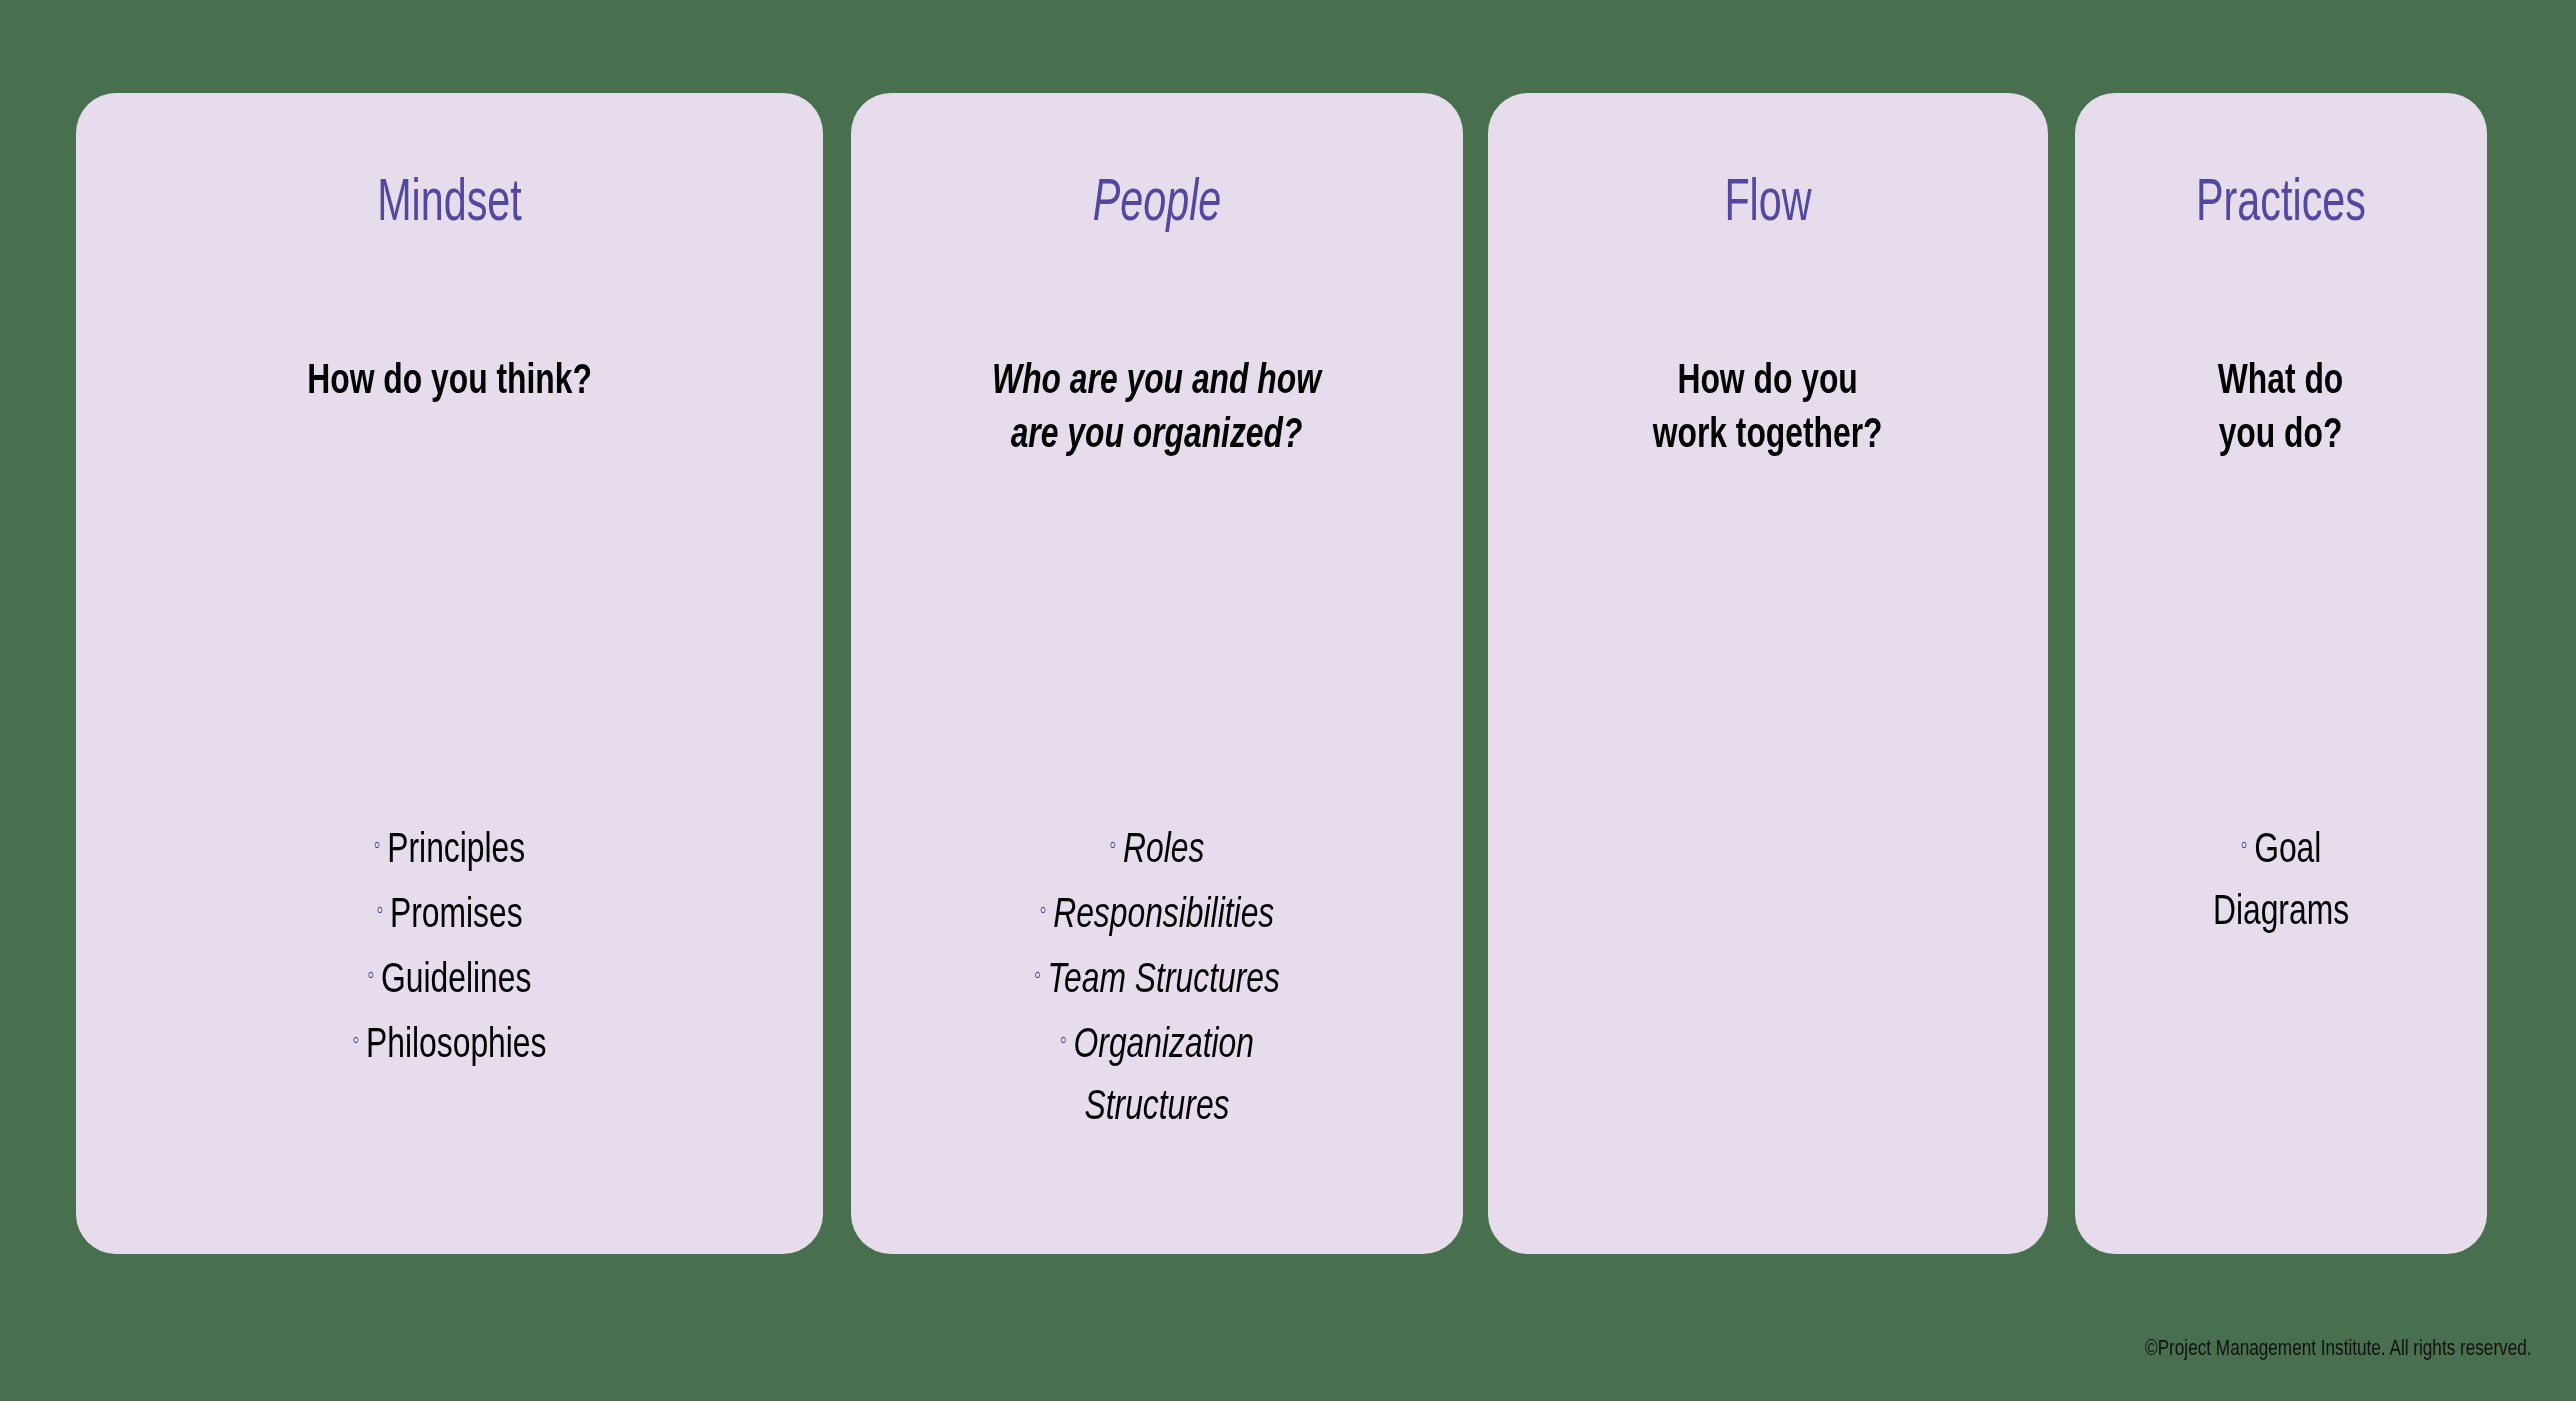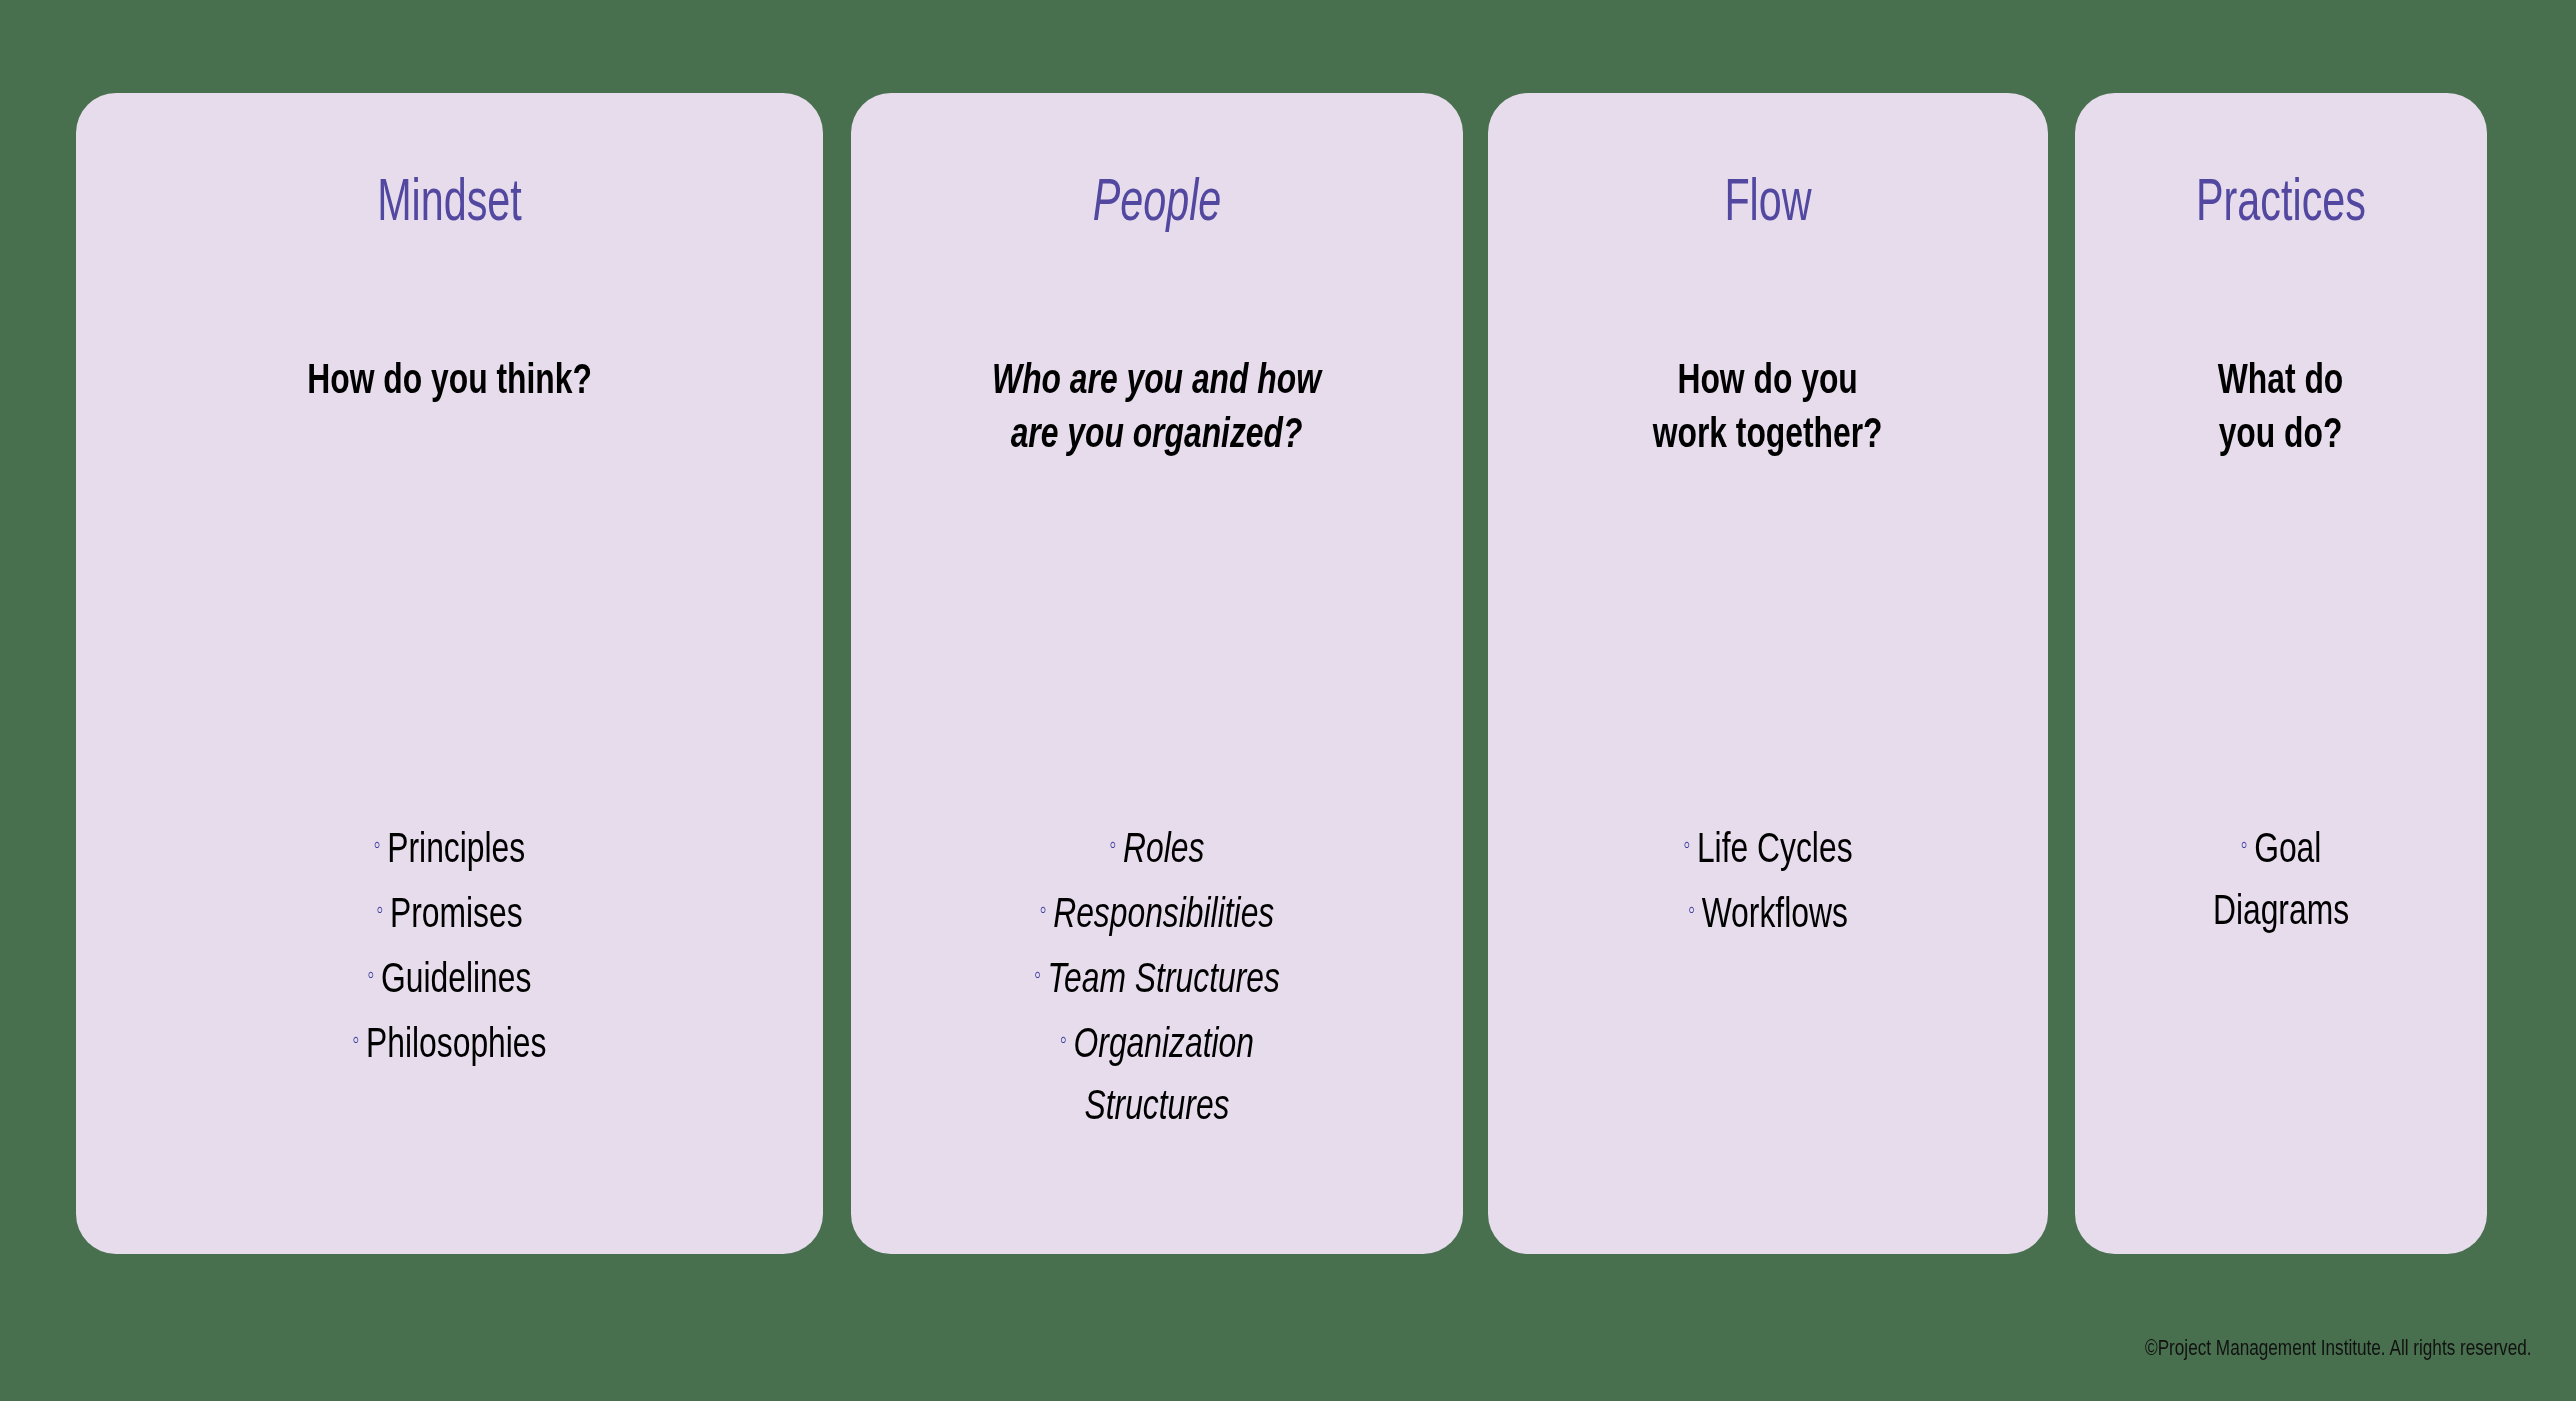--- a/index.html
+++ b/index.html
@@ -144,24 +144,20 @@
         <li><span class="blt">◦</span><span>Team Structures</span></li>
         <li><span class="blt">◦</span><span>Organization
 Structures</span></li>
       </ul>
   </div>
 
   <div class="card c2">
     <div class="card-title">Flow</div>
     <div class="card-subtitle">How do you
 work together?</div>
-    <ul class="card-list">
-        <li><span class="blt">◦</span><span>Life Cycles</span></li>
-        <li><span class="blt">◦</span><span>Workflows</span></li>
-      </ul>
   </div>
 
   <div class="card c3">
     <div class="card-title">Practices</div>
     <div class="card-subtitle">What do
 you do?</div>
     <ul class="card-list">
         <li><span class="blt">◦</span><span>Goal
 Diagrams</span></li>
       </ul>

